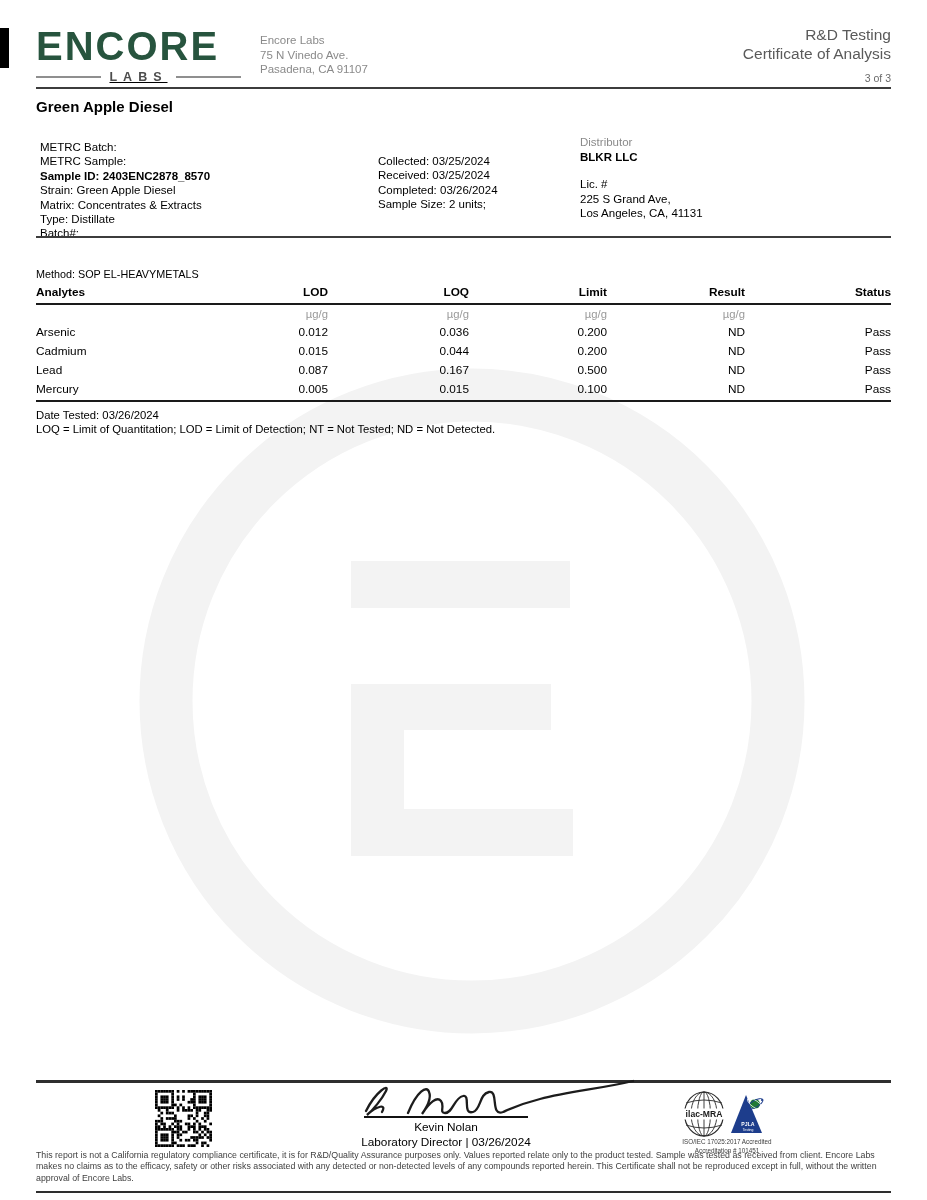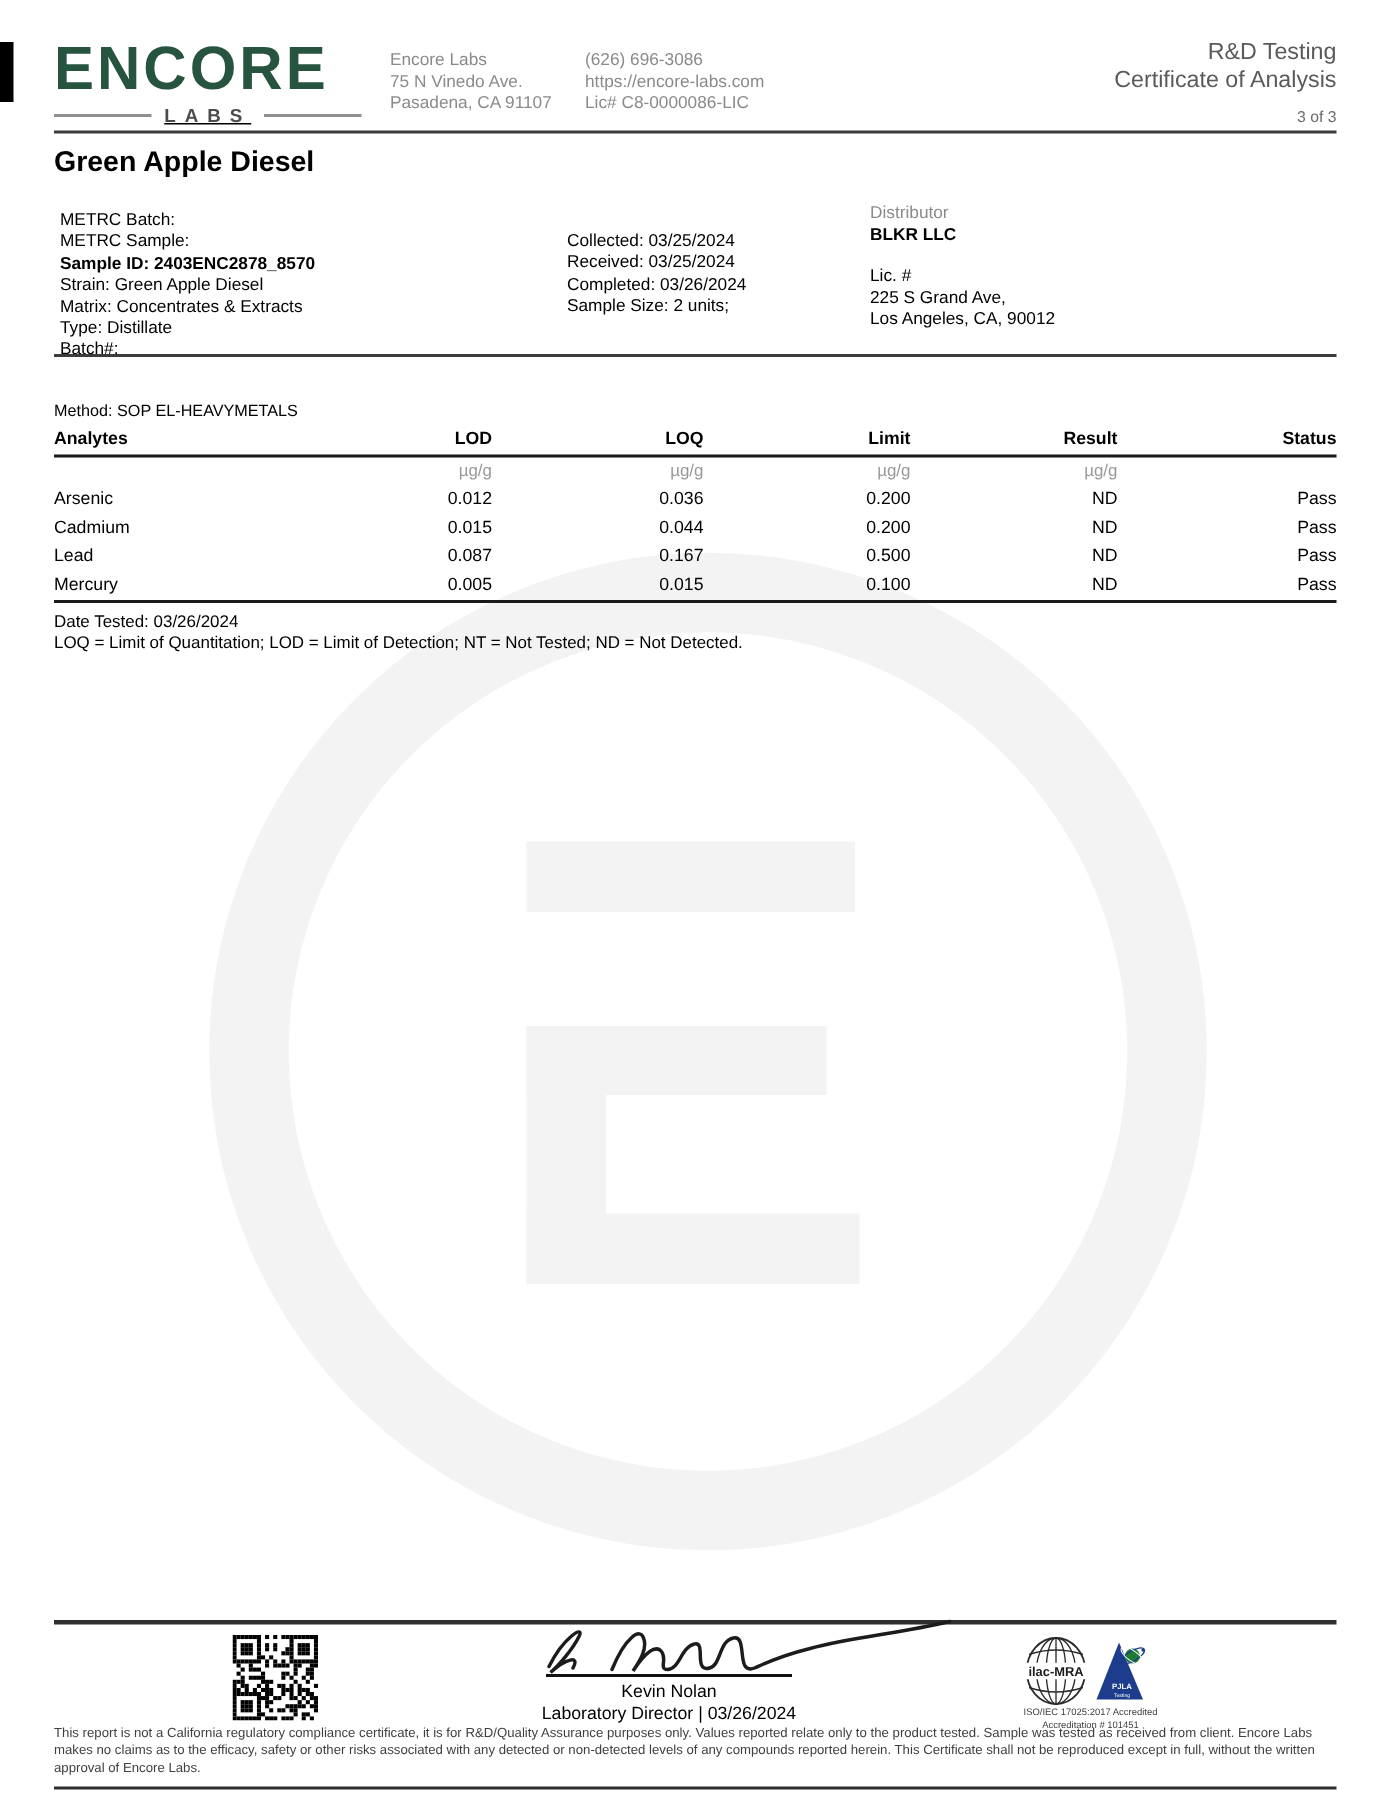--- a/index.html
+++ b/index.html
@@ -26,21 +26,21 @@
   .doc-titles { right:36px; top:25px; text-align:right; color:#5a5a5a; font-size:15.5px; line-height:19px; }
   .page-number { font-size:10.5px; color:#6a6a6a; margin-top:6px; }
 
   .hr { position:absolute; left:36px; width:855px; z-index:1; }
   .hr1 { top:87px; height:2px; background:#3c3c3c; }
   .hr2 { top:236px; height:2px; background:#3c3c3c; }
   .hr3 { top:1080px; height:3px; background:#2e2e2e; }
   .hr4 { top:1191px; height:2px; background:#2e2e2e; }
 
   
-  .sample-title { left:36px; top:98px; font-size:19px; font-weight:bold; }
+  .sample-title { left:36px; top:98px; font-size:15px; font-weight:bold; }
   .info-left { left:40px; top:140px; font-size:11.5px; line-height:14.4px; }
   .info-left .bold { font-weight:bold; }
   .info-mid { left:378px; top:154px; font-size:11.5px; line-height:14.4px; }
   .info-right { left:580px; top:135px; font-size:11.5px; line-height:14.5px; }
   .info-right .muted { color:#8a8a8a; }
   .info-right .bold { font-weight:bold; }
   .info-right .lic { margin-top:13px; }
 
   
   .section { left:36px; top:264px; width:855px; }
@@ -95,25 +95,20 @@
       <span class="rule"></span>
     </div>
   </div>
 
   <div class="layer lab-info">
     <div>Encore Labs</div>
     <div>75 N Vinedo Ave.</div>
     <div>Pasadena, CA 91107</div>
   </div>
 
-  <div class="layer contact-info">
-    <div>(626) 696-3086</div>
-    <div>https://encore-labs.com</div>
-    <div>Lic# C8-0000086-LIC</div>
-  </div>
 
   <div class="layer doc-titles">
     <div>R&amp;D Testing</div>
     <div>Certificate of Analysis</div>
     <div class="page-number">3 of 3</div>
   </div>
 
   <div class="hr hr1"></div>
 
   <div class="layer sample-title">Green Apple Diesel</div>
@@ -133,21 +128,21 @@
     <div>Received: 03/25/2024</div>
     <div>Completed: 03/26/2024</div>
     <div>Sample Size: 2 units;</div>
   </div>
 
   <div class="layer info-right">
     <div class="muted">Distributor</div>
     <div class="bold">BLKR LLC</div>
     <div class="lic">Lic. #</div>
     <div>225 S Grand Ave,</div>
-    <div>Los Angeles, CA, 90012</div>
+    <div>Los Angeles, CA, 41131</div>
   </div>
 
   <div class="hr hr2"></div>
 
   <div class="layer section">
     <div class="section-method">Method: SOP EL-HEAVYMETALS</div>
 
     <div class="tbl">
       <div class="trow thead">
         <span class="c c0">Analytes</span>

